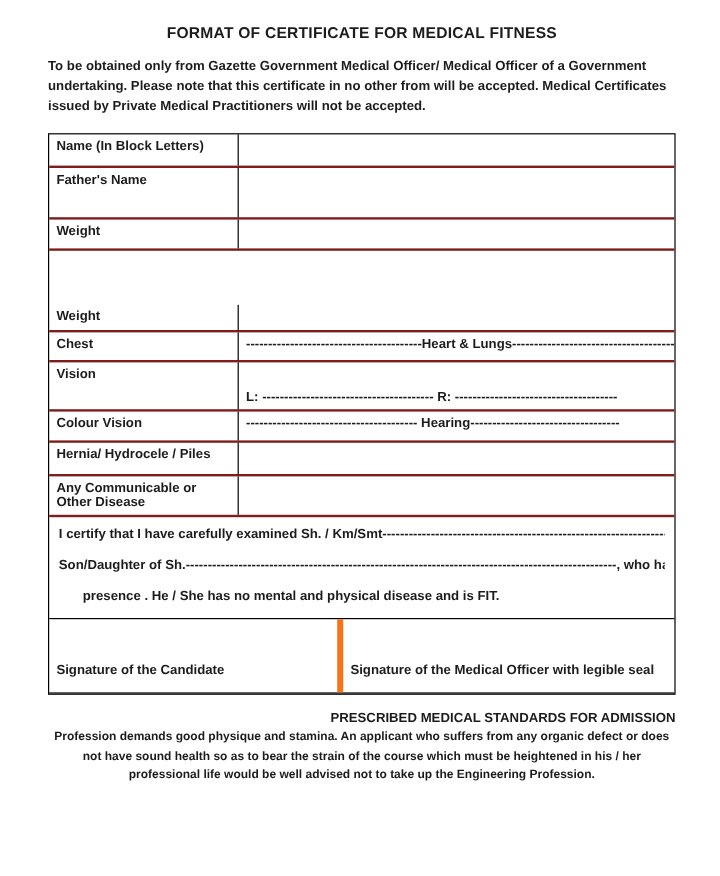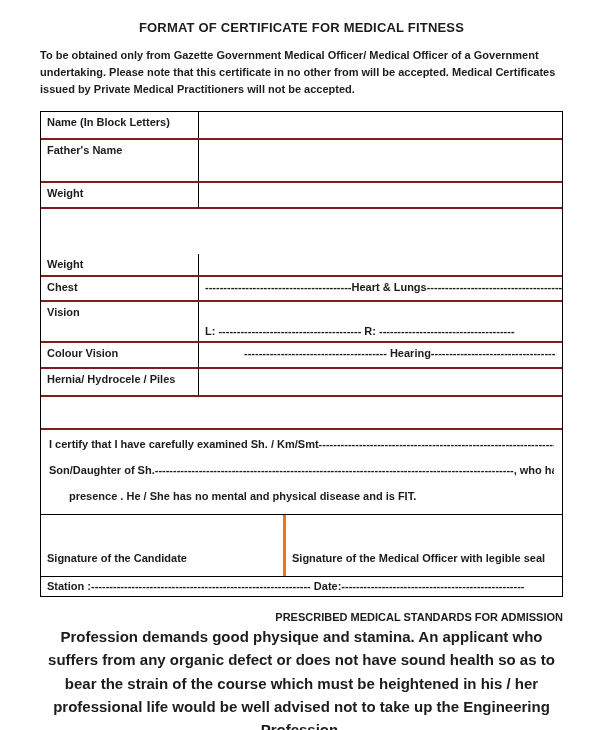--- a/index.html
+++ b/index.html
@@ -46,21 +46,21 @@
     white-space: nowrap;
     overflow: hidden;
   }
   .r-name    { min-height: 28px; }
   .r-father  { min-height: 43px; }
   .r-height  { min-height: 26px; }
   .r-weight  { min-height: 23px; margin-top: 45px; }
   .r-chest   { min-height: 25px; }
   .r-vision  { min-height: 41px; }
   .r-vision .cell.value { display: flex; align-items: flex-end; }
-  .r-colour  { min-height: 26px; gap: 39px; }
+  .r-colour  { min-height: 26px; }
   .r-hernia  { min-height: 28px; }
   .r-disease { min-height: 33px; }
   .r-remarks { min-height: 21px; }
   .certify-block {
     border-bottom: 1px solid #000;
     padding: 8px 8px 10px 8px;
     font-size: 11px;
     font-weight: bold;
   }
   .certify-block p {
@@ -73,39 +73,39 @@
   .sig-cell {
     font-size: 11px;
     font-weight: bold;
     display: flex;
     align-items: flex-end;
     padding: 4px 6px 12px 6px;
   }
   .sig-cell.candidate {
     width: 245px;
     flex: 0 0 245px;
-    border-right: 3px solid #f97316;
+    border-right: 5px solid #f97316;
     text-align: right;
   }
   .sig-cell.officer { flex: 1; text-align: right; }
   .station-row {
     font-size: 11px;
     font-weight: bold;
     padding: 3px 6px 4px 6px;
     white-space: nowrap;
     overflow: hidden;
   }
   .standards-heading {
     font-size: 11px;
     font-weight: bold;
     text-align: right;
     margin: 14px 0 2px 0;
   }
   .standards-paragraph {
-    font-size: 15px;
+    font-size: 10px;
     font-weight: bold;
     text-align: center;
     line-height: 1.55;
     margin: 2px auto 0 auto;
     width: 522px;
   }
 </style>
 </head>
 <body>
 
@@ -151,39 +151,39 @@
       <div class="cell label">Colour Vision</div>
       <div class="cell value">--------------------------------------- Hearing----------------------------------</div>
     </div>
 
     <div class="row r-hernia">
       <div class="cell label">Hernia/ Hydrocele / Piles</div>
       <div class="cell value"></div>
     </div>
 
     <div class="row r-disease">
+      <div class="cell label">Any Communicable or Other Disease</div>
       <div class="cell value"></div>
     </div>
 
 
     <div class="certify-block">
       <p>I certify that I have carefully examined Sh. / Km/Smt-----------------------------------------------------------------------------------------</p>
       <p>Son/Daughter of Sh.--------------------------------------------------------------------------------------------------, who has signed in my</p>
       <p>presence . He / She has no mental and physical disease and is FIT.</p>
     </div>
 
     <div class="sig-row">
       <div class="sig-cell candidate">
         <span>Signature of the Candidate</span>
       </div>
       <div class="sig-cell officer">
         <span>Signature of the Medical Officer with legible seal</span>
       </div>
     </div>
 
-    <div class="station-row">Station :------------------------------------------------------------ Date:--------------------------------------------------</div>
 
   </div>
 
   <div class="standards-heading">PRESCRIBED MEDICAL STANDARDS FOR ADMISSION</div>
   <p class="standards-paragraph">Profession demands good physique and stamina. An applicant who suffers from any organic defect or does not have sound health so as to bear the strain of the course which must be heightened in his / her professional life would be well advised not to take up the Engineering Profession.</p>
 
 </div>
 
 </body></html>

